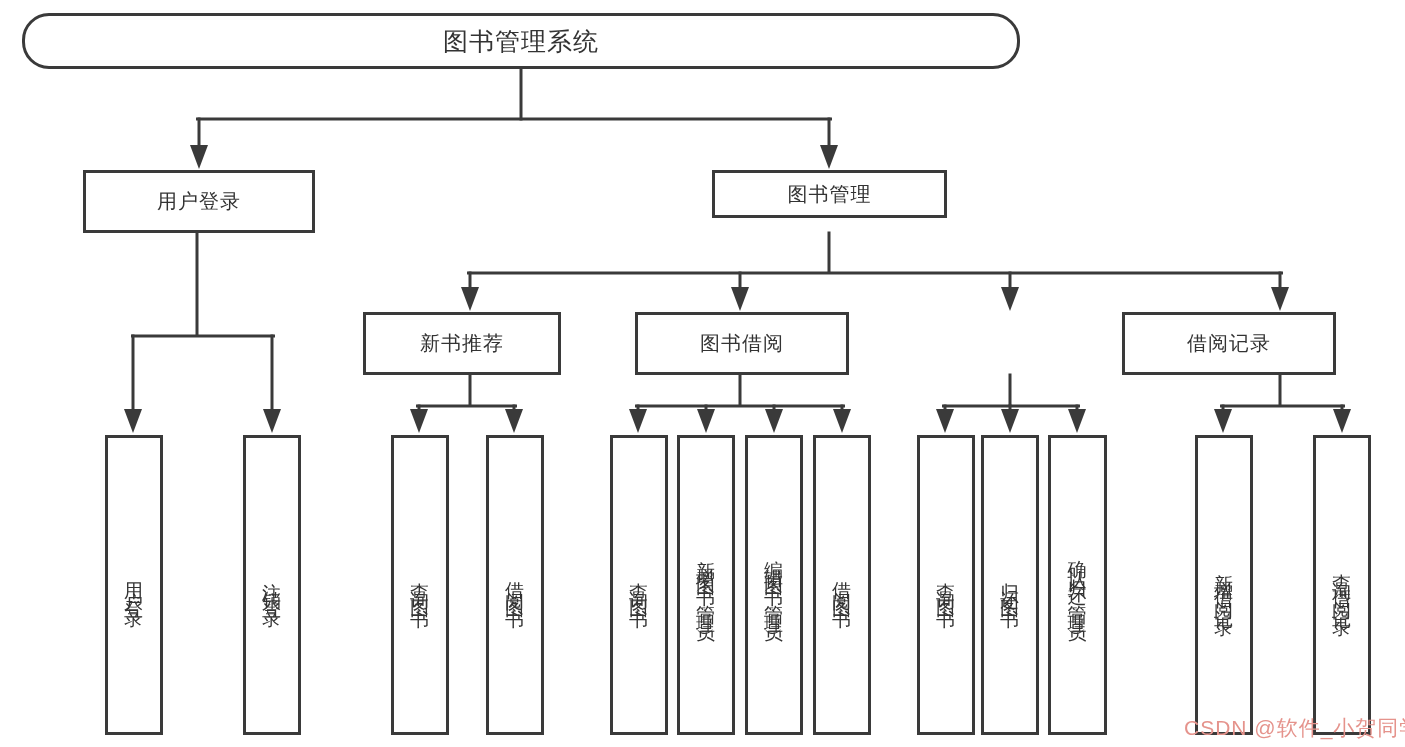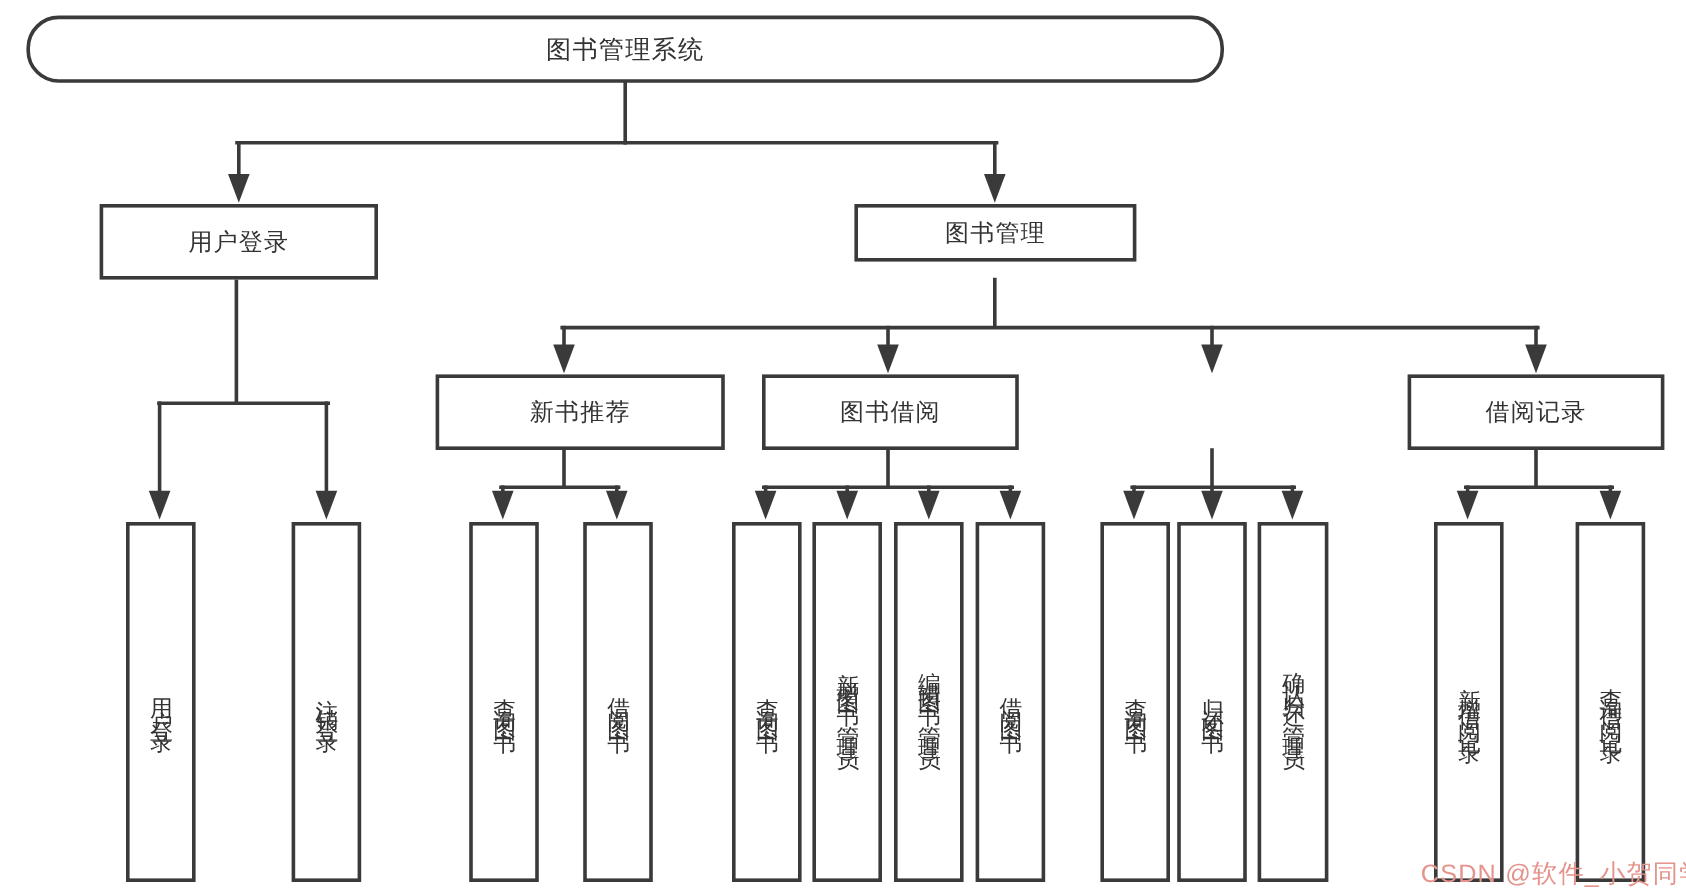--- a/index.html
+++ b/index.html
@@ -40,21 +40,21 @@
   .node {
     position: absolute;
     background: #fff;
     border: 3px solid var(--line-color);
     display: flex;
     align-items: center;
     justify-content: center;
     color: var(--text-color);
   }
   .node.h { font-size: 20px; letter-spacing: 1px; }
-  .node.root { font-size: 21px; border-radius: 27px; }
+  .node.root { font-size: 25px; border-radius: 27px; }
 
   .node.v {
     top: 435px;
     width: 58px;
     height: 300px;
     font-size: 19px;
   }
   .node.v .vtext {
     writing-mode: vertical-rl;
     text-orientation: mixed;
@@ -139,27 +139,27 @@
     <span>图书管理系统</span>
   </div>
 
   <div class="node h" style="left:83px; top:170px; width:232px; height:63px;">
     <span>用户登录</span>
   </div>
   <div class="node h" style="left:712px; top:170px; width:235px; height:48px;">
     <span>图书管理</span>
   </div>
 
-  <div class="node h" style="left:363px; top:312px; width:241px; height:63px;">
+  <div class="node h" style="left:363px; top:312px; width:198px; height:63px;">
     <span>新书推荐</span>
   </div>
   <div class="node h" style="left:597px; top:312px; width:214px; height:63px;margin-left:38px;">
     <span>图书借阅</span>
   </div>
-  <div class="node h" style="left:1173px; top:312px; width:214px; height:63px;">
+  <div class="node h" style="left:1122px; top:312px; width:214px; height:63px;">
     <span>借阅记录</span>
   </div>
 
   <div class="node v" style="left:105px;">
     <span class="vtext">用户登录</span>
   </div>
   <div class="node v" style="left:243px;">
     <span class="vtext">注销登录</span>
   </div>
 

